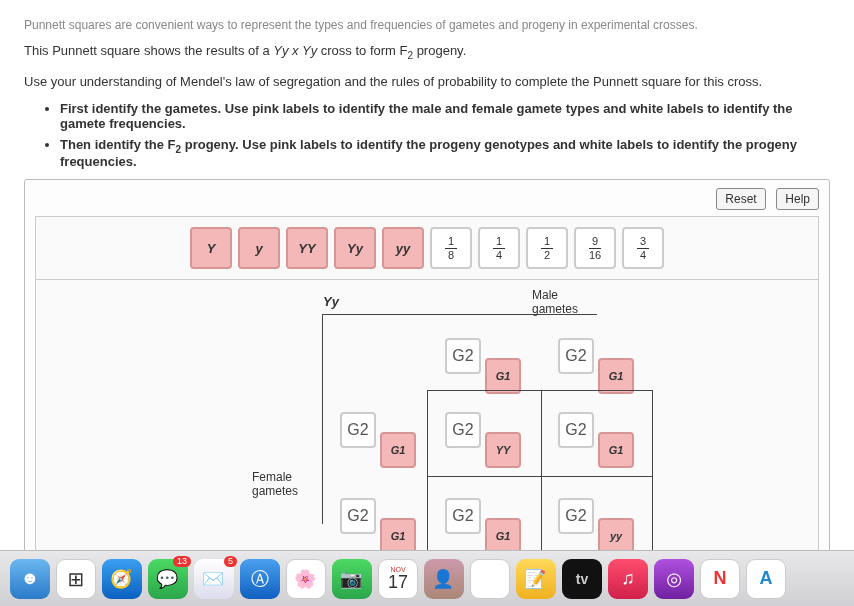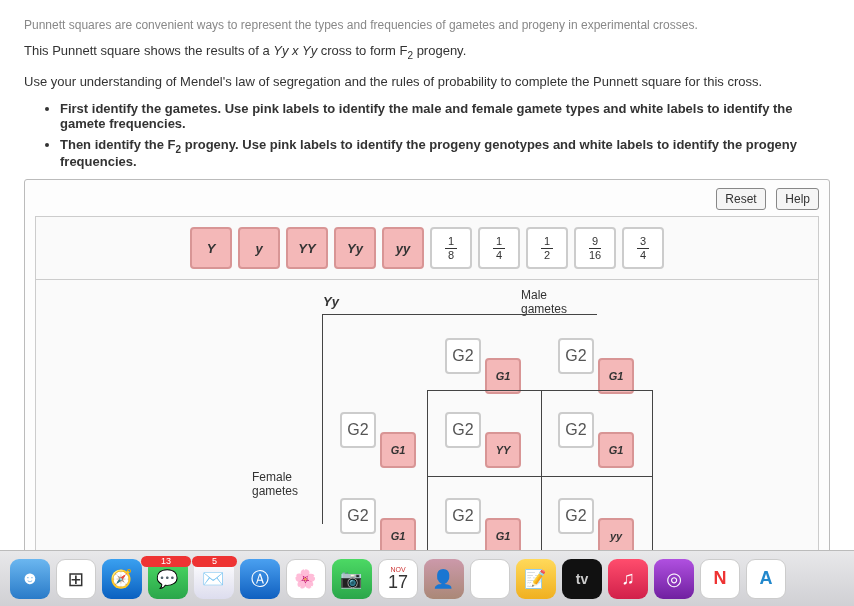--- a/index.html
+++ b/index.html
@@ -15,34 +15,34 @@
 .btn { display: inline-block; border: 1px solid #888; border-radius: 3px; padding: 3px 8px; font-size: 12px; background: #f5f5f5; cursor: pointer; margin-left: 7px; }
 .tile-row { border: 1px solid #ccc; padding: 10px; display: flex; gap: 6px; justify-content: center; background: #fafafa; }
 .tile { width: 42px; height: 42px; border: 2px solid #ccc; border-radius: 4px; display: flex; align-items: center; justify-content: center; font-style: italic; font-size: 13px; background: #fff; }
 .tile.pink { background: #f4b8b8; border-color: #d89595; font-style: italic; font-weight: bold; }
 .tile.white { background: #fff; }
 .frac { display: flex; flex-direction: column; align-items: center; line-height: 1; font-size: 11px; font-style: normal; }
 .frac .num { border-bottom: 1px solid #333; padding: 0 3px 1px; }
 .frac .den { padding-top: 1px; }
 .work-area { border: 1px solid #ccc; border-top: none; padding: 14px 10px 18px 10px; position: relative; height: 300px; background: #fafafa; }
 .yy-label { position: absolute; left: 287px; top: 14px; font-style: italic; font-weight: bold; }
-.male-label { position: absolute; left: 485px; top: 8px; font-size: 12px; }
+.male-label { position: absolute; left: 496px; top: 8px; font-size: 12px; }
 .female-label { position: absolute; left: 216px; top: 190px; font-size: 12px; }
 .bracket-top { position: absolute; left: 286px; top: 34px; width: 275px; height: 50px; border-left: 1px solid #444; border-top: 1px solid #444; }
 .bracket-left { position: absolute; left: 286px; top: 34px; width: 30px; height: 210px; border-left: 1px solid #444; }
 .slot { position: absolute; width: 36px; height: 36px; border: 2px solid #ccc; border-radius: 4px; display: flex; align-items: center; justify-content: center; font-size: 11px; background: #fff; }
 .slot.pink { background: #f4b8b8; border-color: #d89595; font-weight: bold; font-style: italic; margin-top: 20px; }
 .slot.lbl { font-size: 16px; color: #555; }
 .grid2 { position: absolute; left: 391px; top: 110px; width: 226px; height: 170px; border: 1px solid #444; }
 .grid2 .vline { position: absolute; left: 113px; top: 0; width: 0; height: 100%; border-left: 1px solid #444; }
 .grid2 .hline { position: absolute; left: 0; top: 85px; width: 100%; height: 0; border-top: 1px solid #444; }
 
 .dock { position: absolute; bottom: 0; left: 0; right: 0; height: 56px; background: linear-gradient(#e8e8ea, #d0d0d4); display: flex; align-items: center; gap: 6px; padding: 4px 10px; border-top: 1px solid #bbb; }
 .dock-icon { width: 40px; height: 40px; border-radius: 9px; display: flex; align-items: center; justify-content: center; font-size: 18px; color: #fff; position: relative; }
-.badge { position: absolute; top: -3px; right: -3px; background: #e33; color: #fff; font-size: 9px; border-radius: 8px; padding: 1px 20px; line-height: 1; }
+.badge { position: absolute; top: -3px; right: -3px; background: #e33; color: #fff; font-size: 9px; border-radius: 8px; padding: 1px 4px; line-height: 1; }
 .cal { background: #fff; border: 1px solid #ccc; flex-direction: column; }
 .cal .mon { font-size: 7px; color: #c33; line-height: 1; }
 .cal .day { font-size: 18px; color: #333; line-height: 1; font-weight:300; }
 </style>
 </head>
 <body>
 
 <div class="content">
   <div class="intro-top">Punnett squares are convenient ways to represent the types and frequencies of gametes and progeny in experimental crosses.</div>
   <p class="intro">

